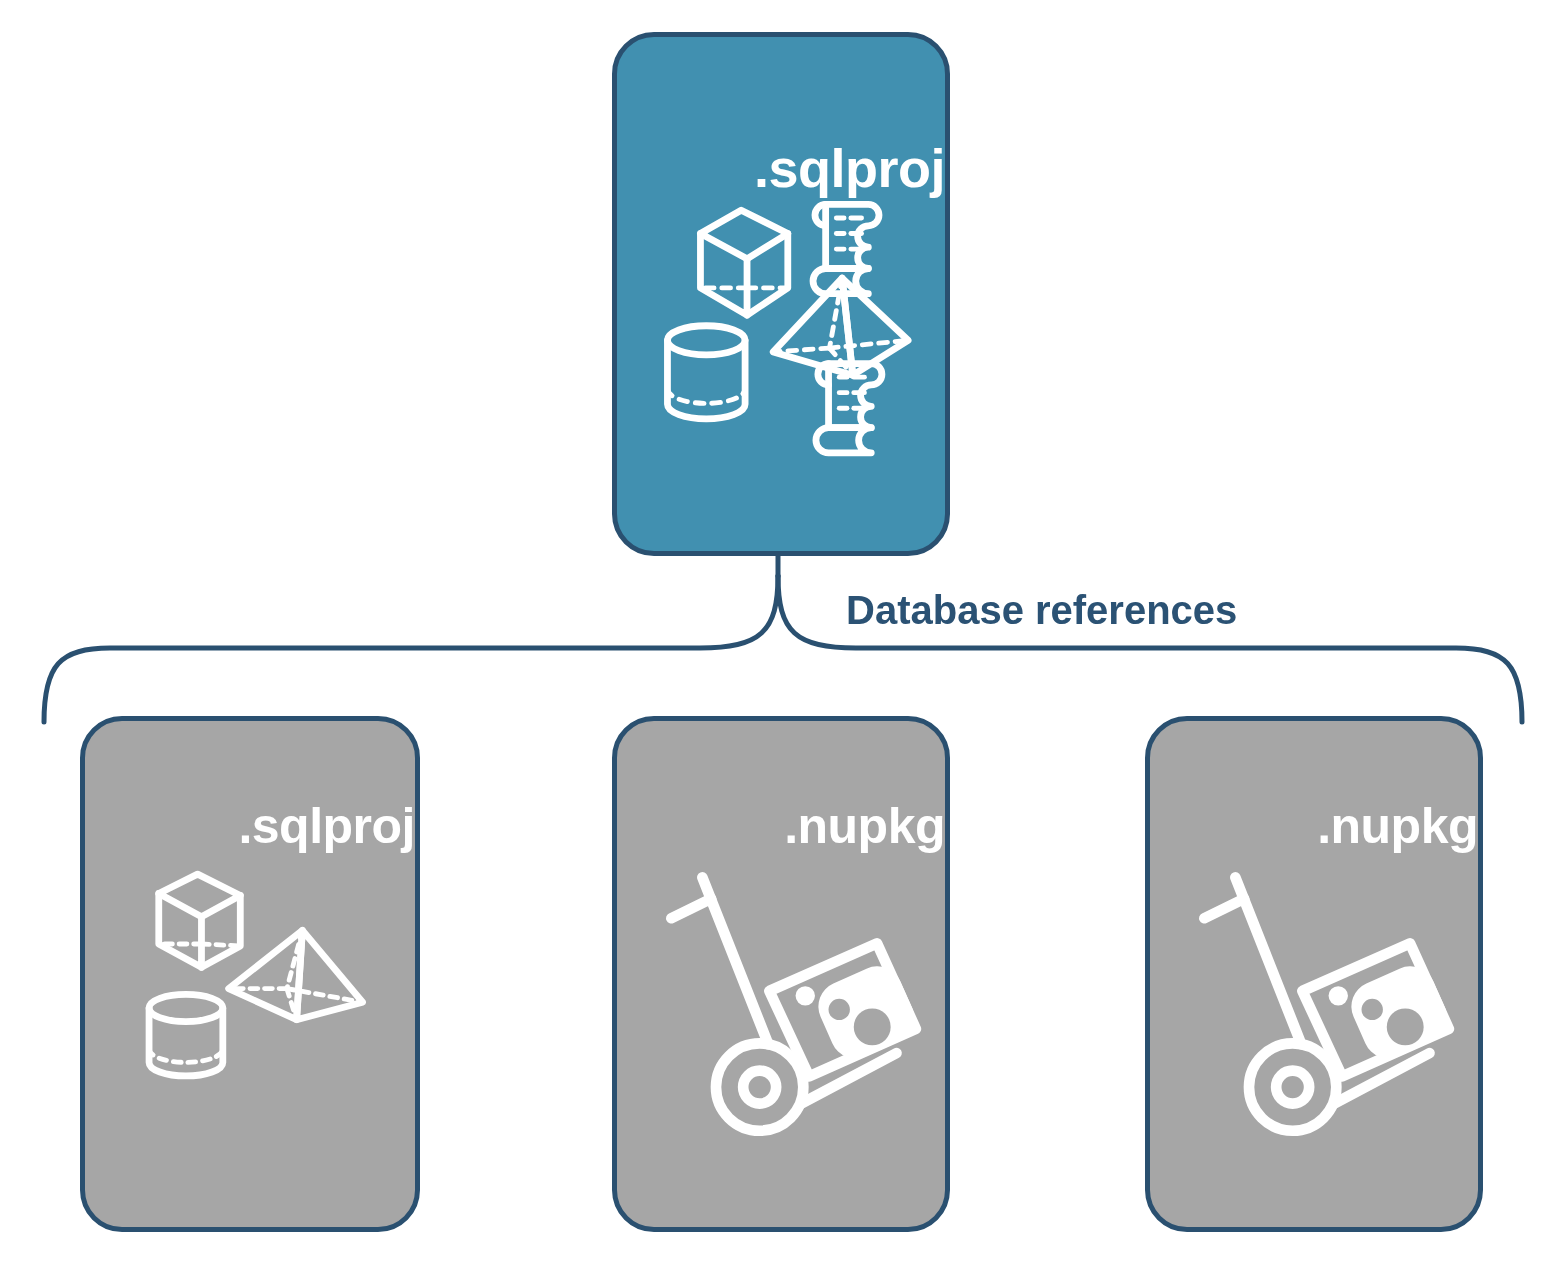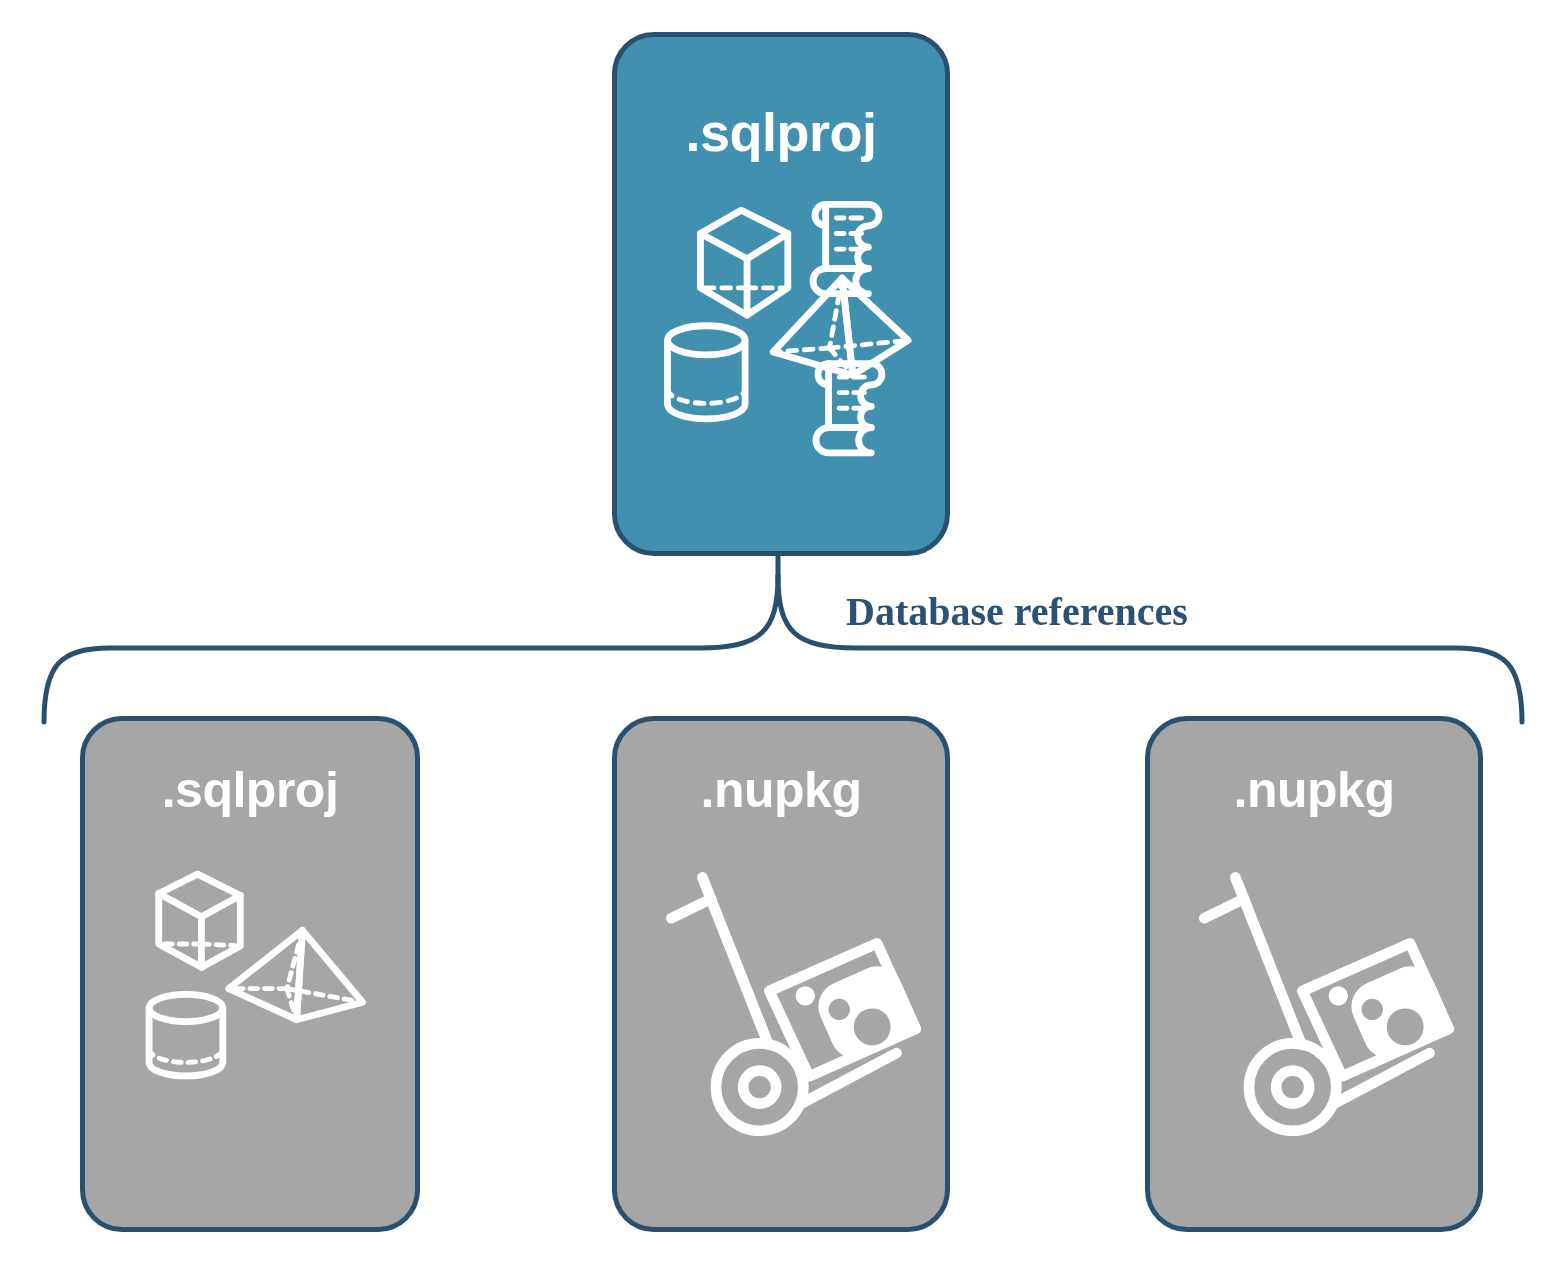--- a/index.html
+++ b/index.html
@@ -27,26 +27,27 @@
     border-radius: 42px;
     overflow: hidden;
   }
   .card.blue  { background: #4190B0; }
   .card.gray  { background: #A6A6A6; }
 
   .card-title {
     position: absolute;
     left: 0;
     width: 100%;
-    text-align: center;
+    text-align: right;
     color: #ffffff;
     font-weight: bold;
     letter-spacing: -0.5px;
     line-height: 1;
     user-select: none;
+    margin-top: 36px;
   }
 
   .card-art {
     position: absolute;
     left: 0;
     width: 100%;
     display: block;
   }
 
   
@@ -74,21 +75,21 @@
 
   <svg id="connector" viewBox="0 0 1566 1274" xmlns="http://www.w3.org/2000/svg">
 
     <path d="M 778 556 L 778 576" fill="none" stroke="#2A5070" stroke-width="5" stroke-linecap="round"></path>
 
     <path d="M 778 576 C 778 632, 760 648, 700 648 L 110 648 C 60 648, 44 665, 44 722" fill="none" stroke="#2A5070" stroke-width="5" stroke-linecap="round"></path>
 
     <path d="M 778 576 C 778 632, 796 648, 856 648 L 1456 648 C 1506 648, 1522 665, 1522 722" fill="none" stroke="#2A5070" stroke-width="5" stroke-linecap="round"></path>
   </svg>
 
-  <div class="brace-label" style="left:846px; top:588px; font-size:40px;font-family:Liberation Serif, serif;">Database references</div>
+  <div class="brace-label" style="left:846px; top:588px; font-size:40px;">Database references</div>
 
   <div class="card blue" style="left:612px; top:32px; width:338px; height:524px;">
 
     <div class="card-title" style="top:68px; font-size:54px;">.sqlproj</div>
 
     <svg class="card-art" style="top:140px; height:280px;" viewBox="0 0 338 280" xmlns="http://www.w3.org/2000/svg">
       <g fill="none" stroke="#FFFFFF" stroke-width="7" stroke-linecap="round" stroke-linejoin="round">
 
         <g>
           <polygon points="86,54 128,30 176,54 134,80"></polygon>

